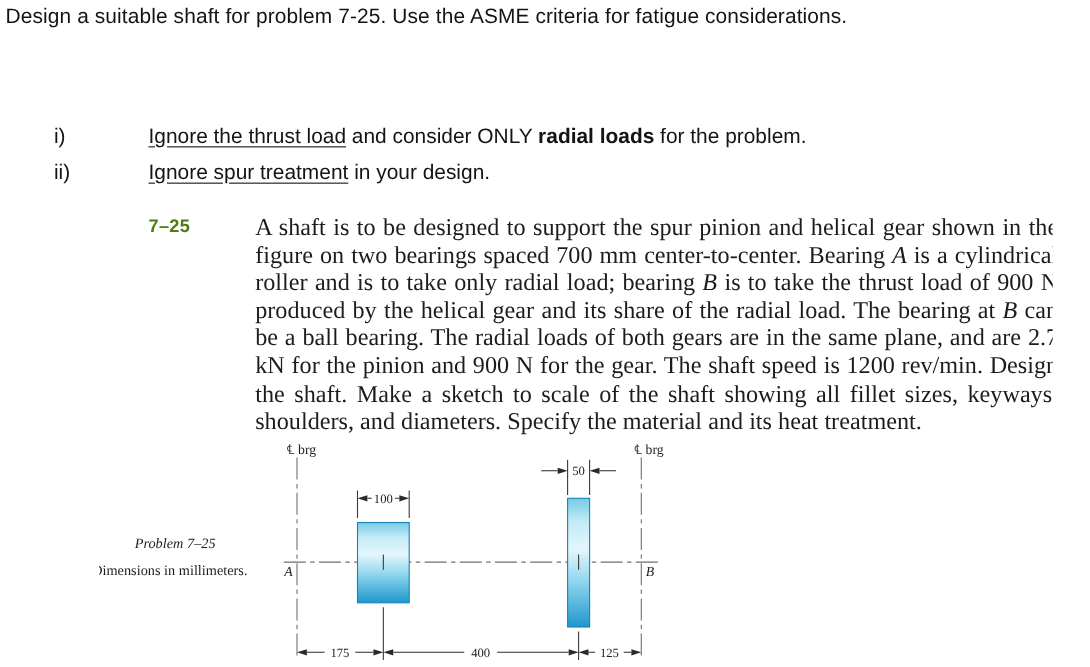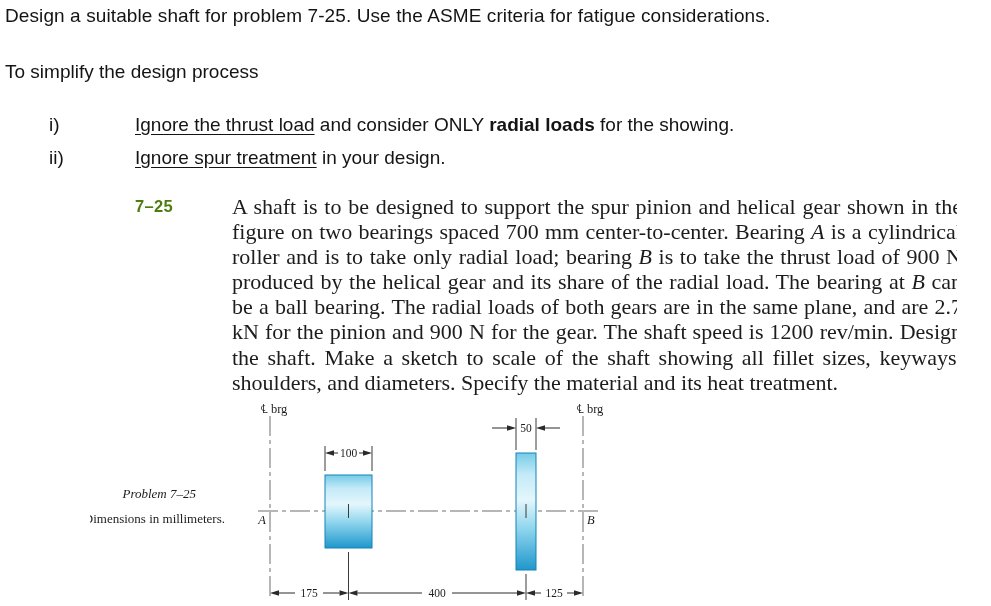--- a/index.html
+++ b/index.html
@@ -42,25 +42,24 @@
   .arrow{fill:#2a2a2a;stroke:none;}
   .centermark{stroke:#3a3a3a;stroke-width:1;}
   .gear{fill:url(#gearGrad);stroke:#1583b5;stroke-width:1;}
 </style>
 </head>
 <body>
 
 <div class="doc">
 
   <div class="title">Design a suitable shaft for problem 7-25.  Use the ASME criteria for fatigue considerations.</div>
-  <div class="subtitle">To simplify the design process</div>
 
   <div class="list-item" style="top:114px;">
     <span class="marker">i)</span>
-    <span class="itext"><span class="u">Ignore the thrust load</span><span> and consider ONLY </span><span class="b">radial loads</span><span> for the showing.</span></span>
+    <span class="itext"><span class="u">Ignore the thrust load</span><span> and consider ONLY </span><span class="b">radial loads</span><span> for the problem.</span></span>
   </div>
 
   <div class="list-item" style="top:147px;">
     <span class="marker">ii)</span>
     <span class="itext"><span class="u">Ignore spur treatment</span><span></span><span class="b"></span><span> in your design.</span></span>
   </div>
 
   <div class="prob-num">7–25</div>
 
   <div class="prob-body"><span>A shaft is to be designed to support the spur pinion and helical gear shown in the figure on two bearings spaced 700 mm center-to-center. Bearing </span><span class="it">A</span><span> is a cylindrical roller and is to take only radial load; bearing </span><span class="it">B</span><span> is to take the thrust load of 900 N produced by the helical gear and its share of the radial load. The bearing at </span><span class="it">B</span><span> can be a ball bearing. The radial loads of both gears are in the same plane, and are 2.7 kN for the pinion and 900 N for the gear. The shaft speed is 1200 rev/min. Design the shaft. Make a sketch to scale of the shaft showing all fillet sizes, keyways, shoulders, and diameters. Specify the material and its heat treatment.</span></div>

